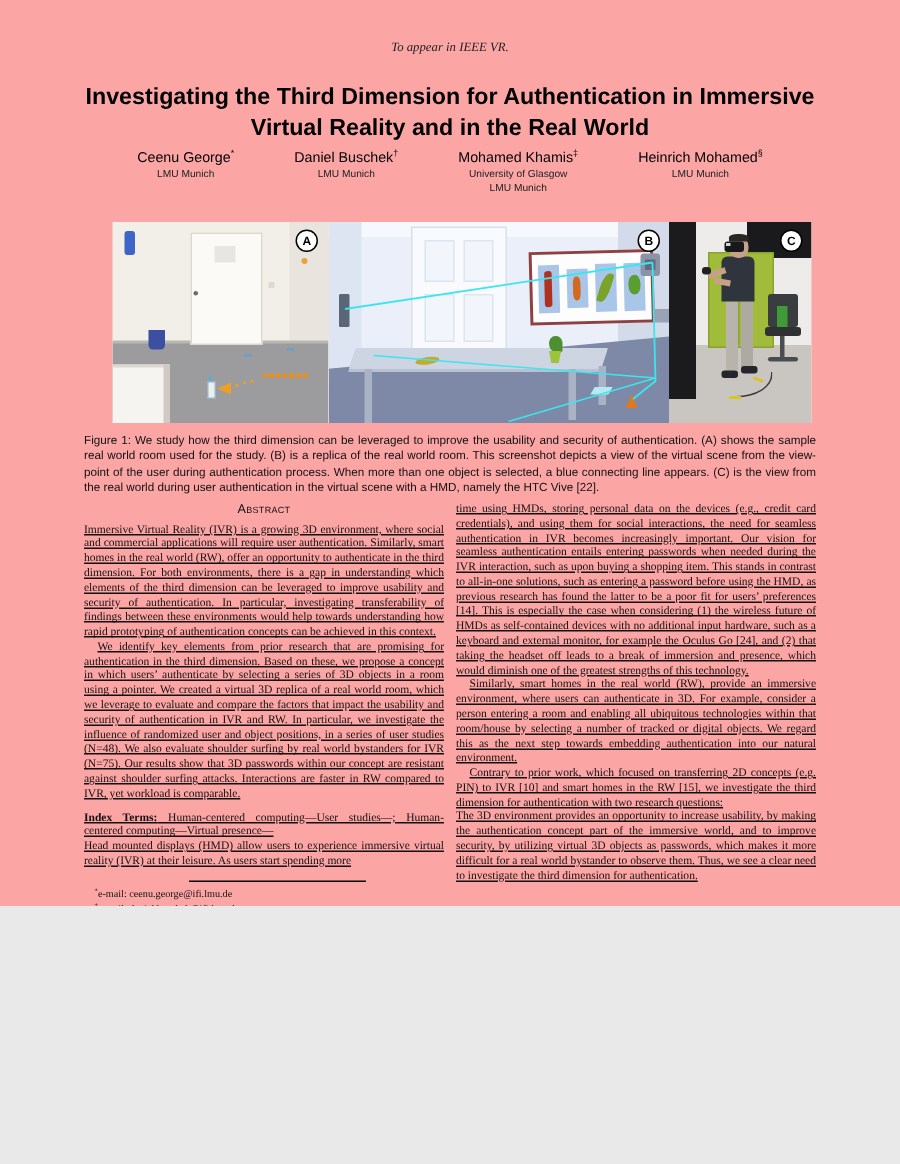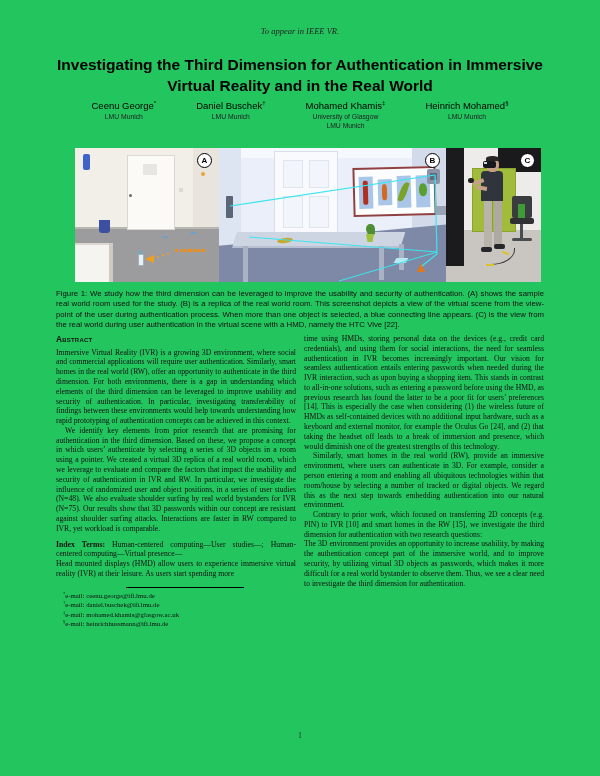--- a/index.html
+++ b/index.html
@@ -1,16 +1,16 @@
 <!DOCTYPE html>
 <html><head>
 <meta charset="utf-8">
 <style>
   html,body{margin:0;padding:0;background:#e9e9e9;}
-  .page{position:relative;width:600px;height:776px;background:#22c55e;margin:0 auto;
+  .page{position:relative;width:600px;height:604px;background:#fca5a5;margin:0 auto;
         font-family:"Liberation Serif",serif;color:#111;overflow:hidden;}
 
   
   .top-note{position:absolute;top:26px;left:0;width:600px;text-align:center;
             font-style:italic;font-size:8.5px;color:#222;}
 
   
   .title{position:absolute;top:55px;left:45px;width:510px;text-align:center;
          font-family:"Liberation Sans",sans-serif;font-weight:bold;
          font-size:15.5px;line-height:1.35;color:#000;}
@@ -132,24 +132,24 @@
   .pC .badge{right:6px;top:5px;}
 
   
   .caption{position:absolute;top:289px;left:56px;width:488px;
            font-family:"Liberation Sans",sans-serif;font-size:7.8px;line-height:1.32;
            text-align:justify;color:#111;}
 
   
   .columns{position:absolute;top:334px;left:56px;width:489px;display:flex;gap:8px;}
   .col{width:240px;flex:none;font-size:7.7px;line-height:1.27;text-align:justify;}
-  .col p{margin:0;}
+  .col p{margin:0;text-decoration:underline;}
   .col p.ind{text-indent:9px;}
-  .sec-head{font-family:"Liberation Sans",sans-serif;font-weight:bold;font-size:8.4px;
-            font-variant:small-caps;letter-spacing:.2px;margin:0 0 3px 0;text-align:left;}
+  .sec-head{font-family:"Liberation Sans",sans-serif;font-weight:normal;font-size:8.4px;
+            font-variant:small-caps;letter-spacing:.2px;margin:0 0 3px 0;text-align:center;}
   .sec-head .num{margin-right:9px;}
   .idx{margin-top:6px !important;}
   .idx b{font-weight:bold;}
   .intro-head{margin-top:7px !important;margin-bottom:3px !important;}
   .it{font-style:italic;}
   .rq b{font-weight:bold;margin-right:3px;}
 
   
   .footnote-rule{width:118px;height:1px;background:#000;margin:8px 0 3px 70px;}
   .footnotes{font-size:6.8px;line-height:1.35;text-align:left;padding-left:7px;}

